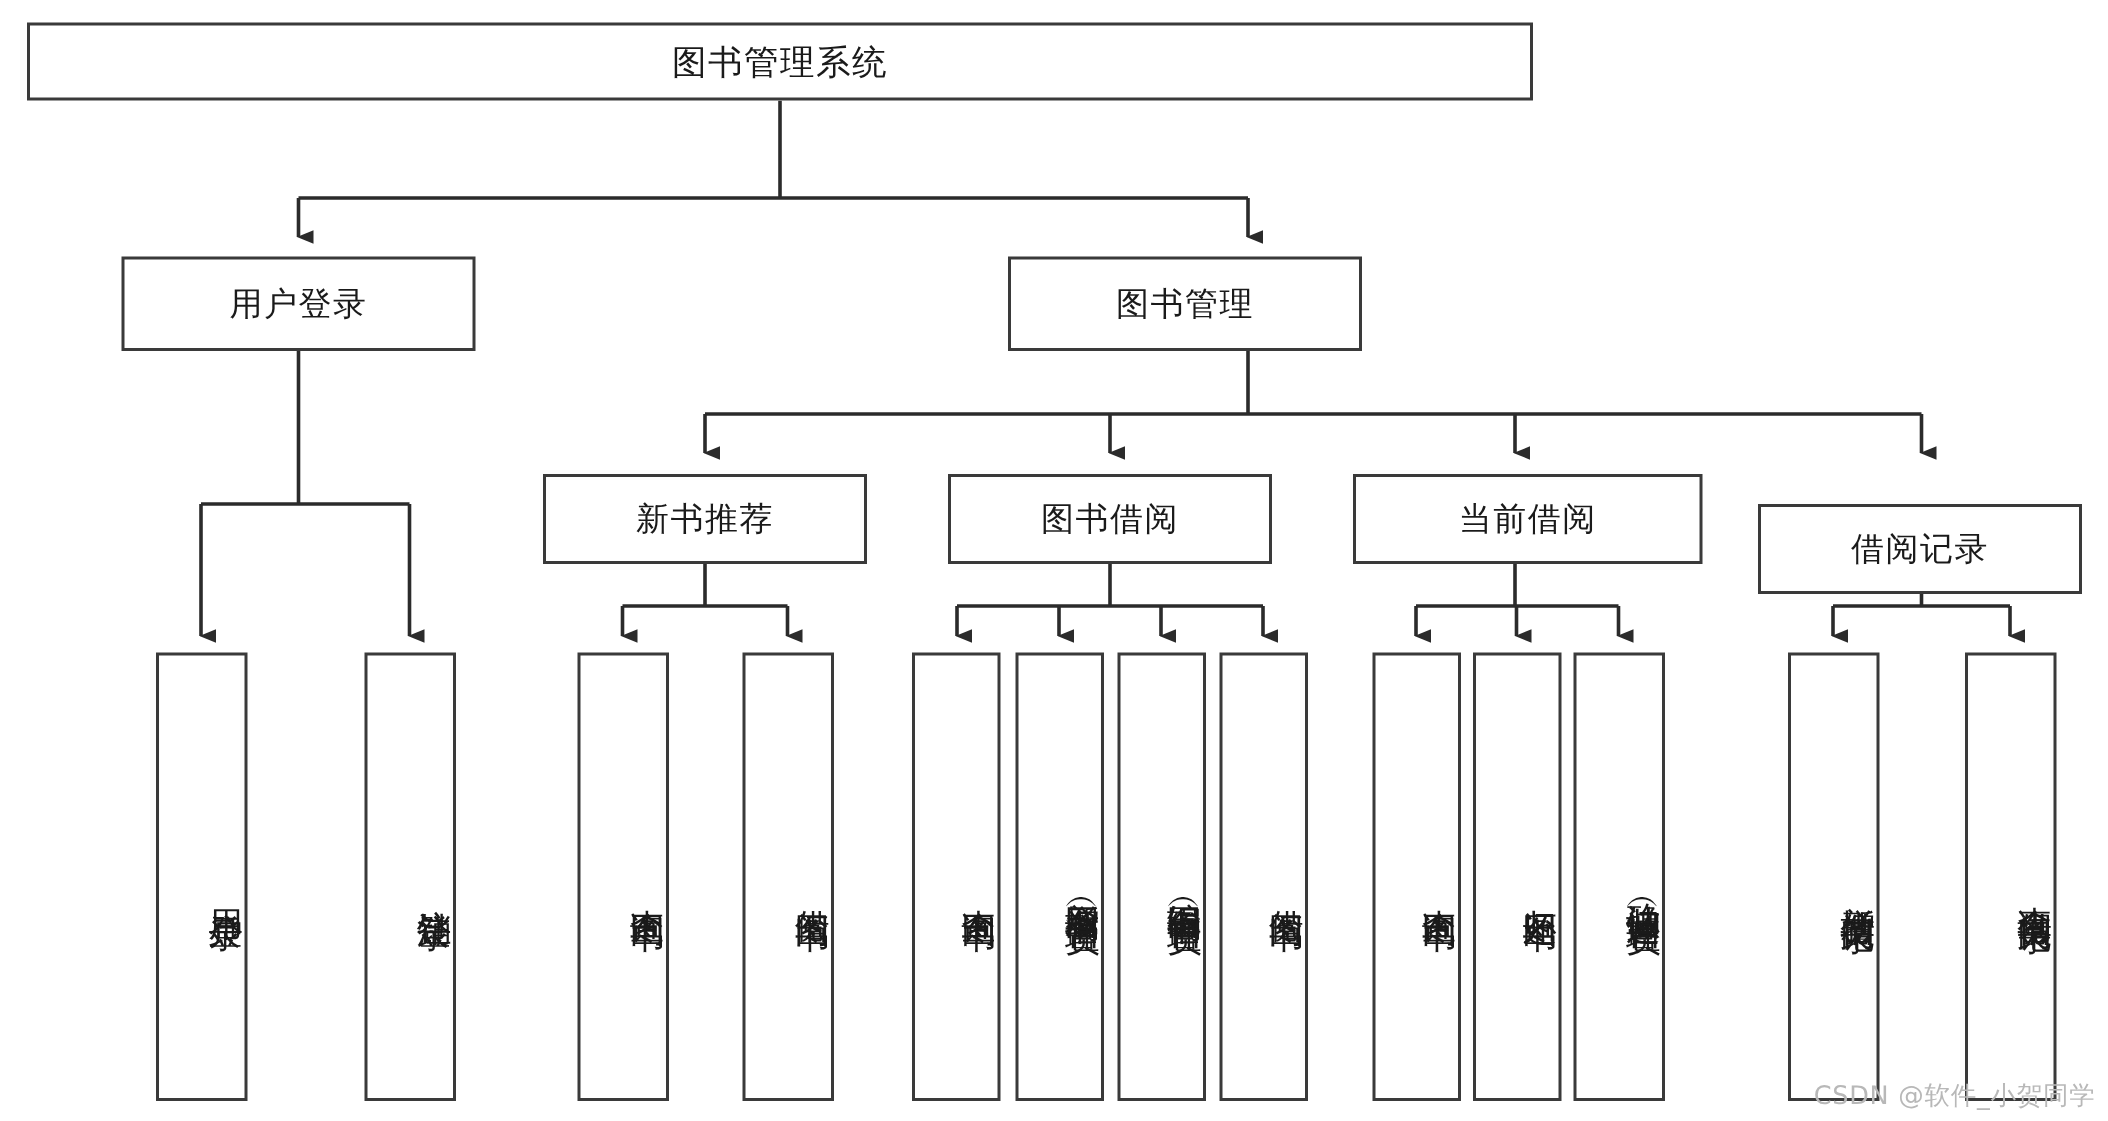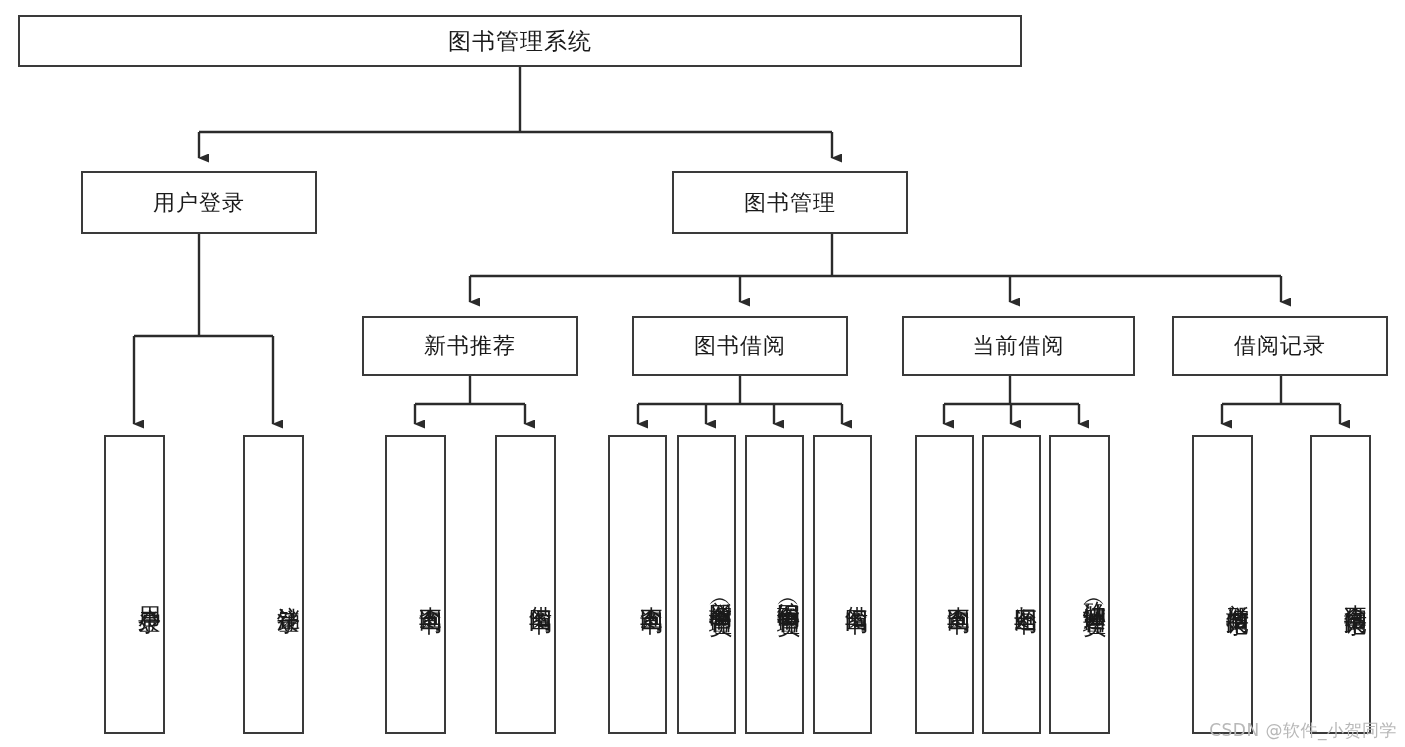--- a/index.html
+++ b/index.html
@@ -132,21 +132,21 @@
 
   <div class="node node-h" style="left:362px; top:316px; width:216px; height:60px;">
     <span>新书推荐</span>
   </div>
   <div class="node node-h" style="left:632px; top:316px; width:216px; height:60px;">
     <span>图书借阅</span>
   </div>
   <div class="node node-h" style="left:902px; top:316px; width:233px; height:60px;">
     <span>当前借阅</span>
   </div>
-  <div class="node node-h" style="left:1172px; top:316px; width:216px; height:60px;">
+  <div class="node node-h" style="left:1172px; top:336px; width:216px; height:60px;">
     <span>借阅记录</span>
   </div>
 
   <div class="node node-v" style="left:104px; top:435px; width:61px; height:299px;">
     <span>用户登录</span>
   </div>
   <div class="node node-v" style="left:243px; top:435px; width:61px; height:299px;">
     <span>注销登录</span>
   </div>
 

